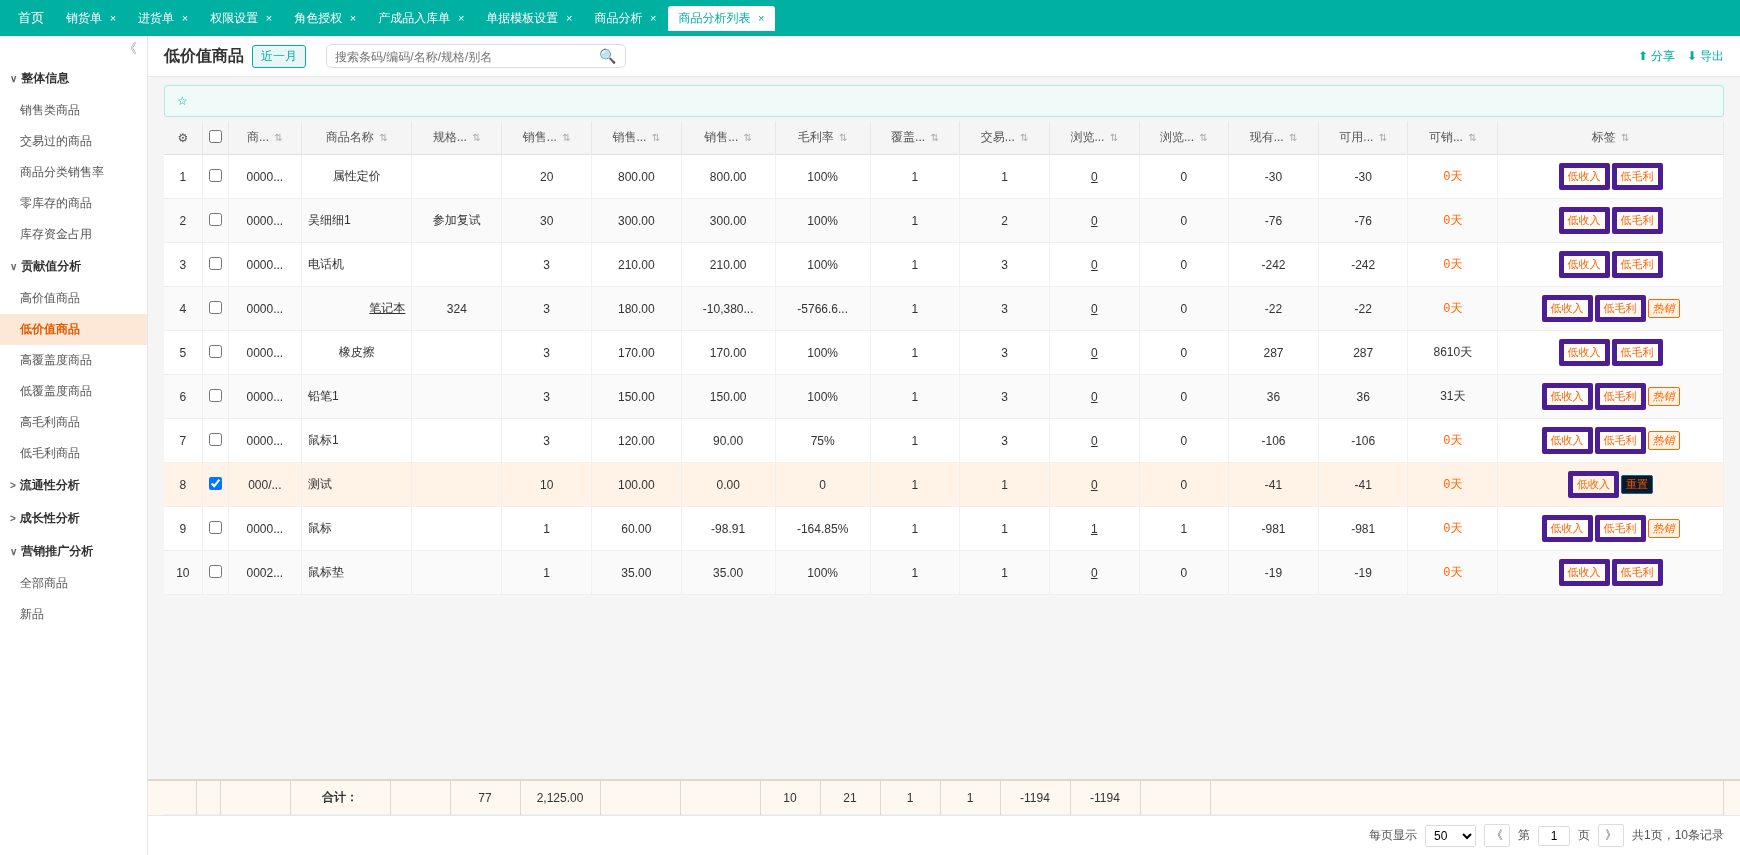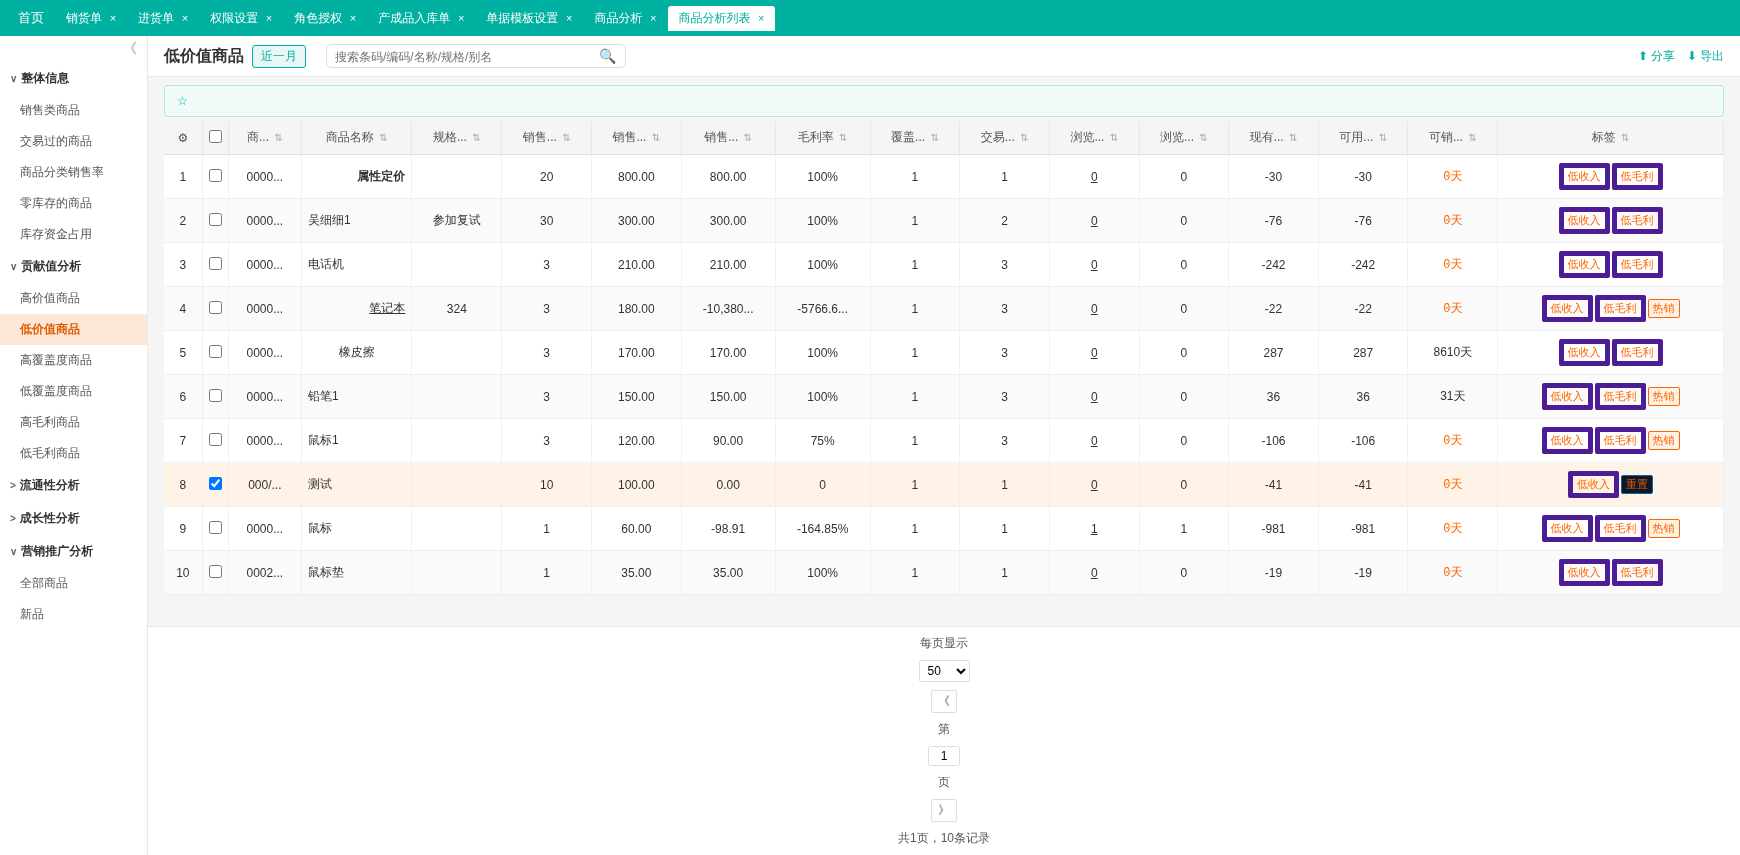--- a/index.html
+++ b/index.html
@@ -183,21 +183,21 @@
       white-space: nowrap;
     }
     .tag {
       display: inline-block;
       padding: 1px 4px;
       border-radius: 2px;
       font-size: 11px;
       margin: 1px;
     }
     .tag-orange { color: #ff6600; border: 5px solid #4c1d95; }
-    .tag-orange-bg { color: #ff6600; border: 1px solid #ff6600; background: #fff3e8; }
+    .tag-orange-bg { color: #ff6600; border: 1px solid #ff6600; background: #fff3e8; font-style: italic; }
     .underline-link { text-decoration: underline; color: #333; cursor: pointer; }
     .checkbox-cell { width: 24px; }
     .row-num { color: #333; font-size: 12px; }
     .days-orange { color: #ff6600; font-family: Liberation Mono, monospace; }
 
     
     .table-footer {
       background: #fdf8f0;
       border-top: 2px solid #e0d8c8;
       padding: 0 16px;
@@ -207,21 +207,20 @@
     .pagination-bar {
       display: flex;
       align-items: center;
       justify-content: flex-end;
       padding: 8px 16px;
       background: #fff;
       border-top: 1px solid #e8e8e8;
       gap: 8px;
       font-size: 12px;
       color: #555;
-      flex-direction: column;
     }
     .page-size-select {
       border: 1px solid #ddd;
       padding: 2px 4px;
       border-radius: 2px;
       background: #fff;
       font-size: 12px;
     }
     .page-btn {
       border: 1px solid #ddd;
@@ -378,21 +377,21 @@
             <th>可用... <span class="sort-icon">⇅</span></th>
             <th>可销... <span class="sort-icon">⇅</span></th>
             <th>标签 <span class="sort-icon">⇅</span></th>
           </tr>
         </thead>
         <tbody id="table-body">
         <tr>
     <td><span class="row-num">1</span></td>
     <td class="checkbox-cell"><input type="checkbox" style=""></td>
     <td>0000...</td>
-    <td style="text-align:right;font-weight:bold;">属性定价</td>
+    <td style="text-align:center;">属性定价</td>
     <td></td>
     <td>20</td>
     <td>800.00</td>
     <td>800.00</td>
     <td>100%</td>
     <td>1</td>
     <td>1</td>
     <td><span class="underline-link">0</span></td>
     <td>0</td>
     <td>-30</td>
@@ -568,20 +567,45 @@
     <td>0</td>
     <td>-19</td>
     <td>-19</td>
     <td><span class="days-orange">0天</span></td>
     <td><span class="tag tag-orange">低收入</span><span class="tag tag-orange">低毛利</span></td>
   </tr>
           </tbody>
       </table>
     </div>
 
+    <div class="table-footer">
+      <table style="width:100%; border-collapse:collapse; background:#fdf8f0;">
+        <tbody>
+          <tr>
+            <td style="width:32px; text-align:center; border-right:1px solid #e0d8c8;"></td>
+            <td style="width:24px; border-right:1px solid #e0d8c8;"></td>
+            <td style="width:70px; border-right:1px solid #e0d8c8;"></td>
+            <td style="width:100px; border-right:1px solid #e0d8c8; padding:8px 6px; font-weight:bold;">合计：</td>
+            <td style="width:60px; border-right:1px solid #e0d8c8;"></td>
+            <td style="width:70px; border-right:1px solid #e0d8c8; text-align:center; padding:8px 6px;">77</td>
+            <td style="width:80px; border-right:1px solid #e0d8c8; text-align:center; padding:8px 6px;">2,125.00</td>
+            <td style="width:80px; border-right:1px solid #e0d8c8;"></td>
+            <td style="width:80px; border-right:1px solid #e0d8c8;"></td>
+            <td style="width:60px; border-right:1px solid #e0d8c8; text-align:center; padding:8px 6px;">10</td>
+            <td style="width:60px; border-right:1px solid #e0d8c8; text-align:center; padding:8px 6px;">21</td>
+            <td style="width:60px; border-right:1px solid #e0d8c8; text-align:center; padding:8px 6px;">1</td>
+            <td style="width:60px; border-right:1px solid #e0d8c8; text-align:center; padding:8px 6px;">1</td>
+            <td style="width:70px; border-right:1px solid #e0d8c8; text-align:center; padding:8px 6px;">-1194</td>
+            <td style="width:70px; border-right:1px solid #e0d8c8; text-align:center; padding:8px 6px;">-1194</td>
+            <td style="width:70px; border-right:1px solid #e0d8c8;"></td>
+            <td style="border-right:1px solid #e0d8c8;"></td>
+          </tr>
+        </tbody>
+      </table>
+    </div>
 
     <div class="pagination-bar">
       <span>每页显示</span>
       <select class="page-size-select">
         <option value="50">50</option>
         <option value="100">100</option>
         <option value="200">200</option>
       </select>
       <button class="page-btn">《</button>
       <span>第</span>

